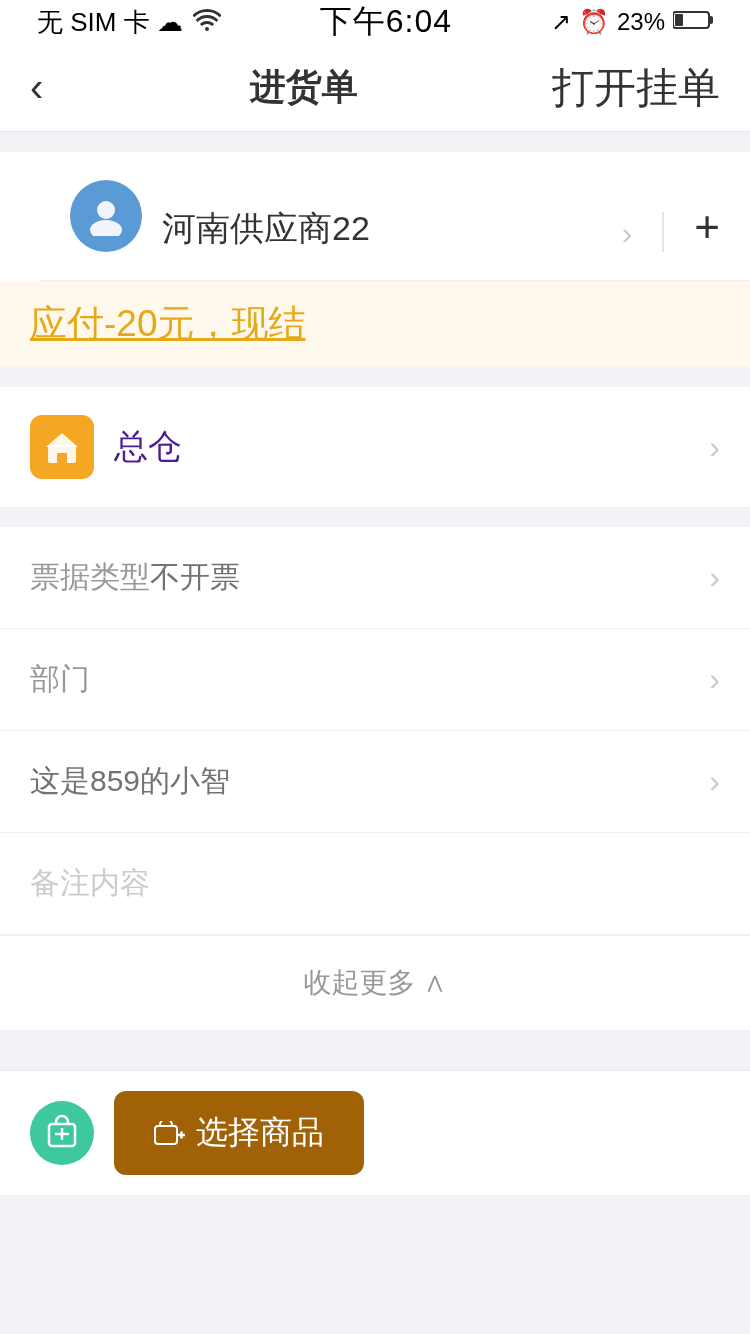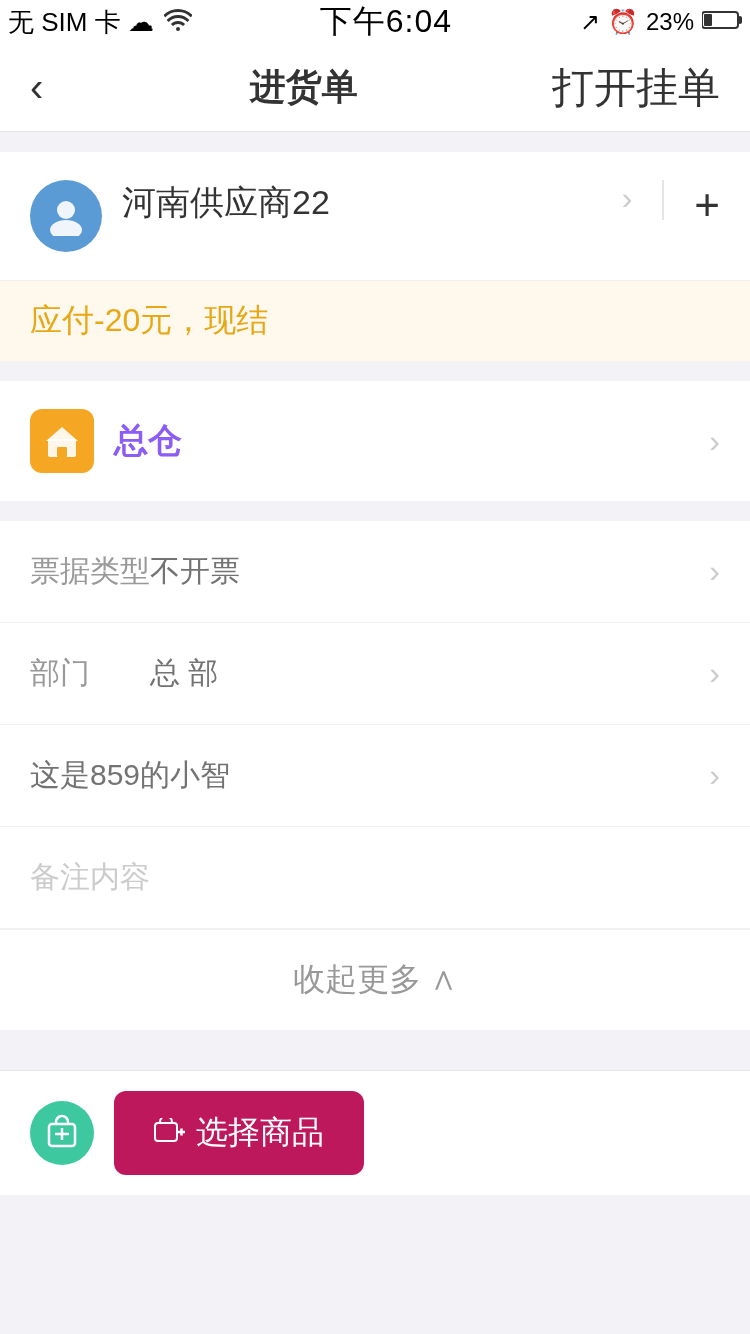--- a/index.html
+++ b/index.html
@@ -12,21 +12,21 @@
       font-size: 30px;
     }
 
     
     .status-bar {
       height: 44px;
       background: #fff;
       display: flex;
       align-items: center;
       justify-content: space-between;
-      padding: 0 8px;
+      padding: 0 37px;
       font-size: 26px;
       font-weight: 500;
     }
     .status-left { display: flex; align-items: center; gap: 10px; }
     .status-center { font-size: 32px; font-weight: 400; letter-spacing: 1px; }
     .status-right { display: flex; align-items: center; gap: 8px; font-size: 24px; }
 
     
     .nav-bar {
       height: 88px;
@@ -61,24 +61,25 @@
     }
 
     
     .card {
       background: #fff;
     }
 
     
     .supplier-row {
       display: flex;
-      align-items: flex-start;
+      align-items: flex-end;
       padding: 28px 30px;
       border-bottom: 1px solid #f0f0f0;
       position: relative;
+      margin-left: 40px;
     }
     .supplier-avatar {
       width: 72px;
       height: 72px;
       border-radius: 50%;
       background: #5b9bd5;
       display: flex;
       align-items: center;
       justify-content: center;
       margin-right: 20px;
@@ -104,22 +105,23 @@
     .supplier-add {
       font-size: 44px;
       color: #333;
       font-weight: 300;
     }
 
     
     .notice-bar {
       background: #fff8ec;
       padding: 18px 30px;
-      font-size: 32px;
+      font-size: 37px;
       color: #e6a817;
+      text-decoration: underline;
     }
 
     
     .row-item {
       display: flex;
       align-items: center;
       padding: 30px 30px;
       background: #fff;
       border-bottom: 1px solid #f0f0f0;
       min-height: 90px;
@@ -158,30 +160,30 @@
     
     .warehouse-row {
       display: flex;
       align-items: center;
       padding: 28px 30px;
       background: #fff;
     }
     .warehouse-name {
       flex: 1;
       font-size: 34px;
-      color: #8b5cf6;
-      font-weight: 700;
+      color: #4c1d95;
+      font-weight: 400;
     }
 
     
     .collapse-row {
       background: #fff;
       text-align: center;
       padding: 28px 0;
-      font-size: 32px;
+      font-size: 28px;
       color: #999;
       border-top: 1px solid #f0f0f0;
     }
 
     
     .bottom-bar {
       display: flex;
       align-items: center;
       background: #fff;
       padding: 20px 30px;
@@ -198,26 +200,27 @@
       justify-content: center;
       margin-right: 20px;
       flex-shrink: 0;
     }
     .product-count {
       flex: 1;
       font-size: 30px;
       color: #333;
     }
     .select-btn {
-      background: #be185d;
+      background: #a16207;
       color: #fff;
       border-radius: 12px;
       padding: 20px 40px;
       font-size: 32px;
       display: flex;
+      align-items: center;
       gap: 10px;
     }
 
     
     .remaining {
       flex: 1;
       background: #f2f2f7;
       min-height: 300px;
     }
   </style>
@@ -296,21 +299,20 @@
 <div class="card">
 
   <div class="row-item">
     <span class="row-label">票据类型</span>
     <span class="row-value">不开票</span>
     <span class="row-arrow">›</span>
   </div>
 
   <div class="row-item">
     <span class="row-label">部门</span>
-    <span class="row-value">总 部</span>
     <span class="row-arrow">›</span>
   </div>
 
   <div class="row-item">
     <span class="row-value">这是859的小智</span>
     <span class="row-arrow">›</span>
   </div>
 
   <div class="row-item">
     <span class="row-value row-placeholder">备注内容</span>

